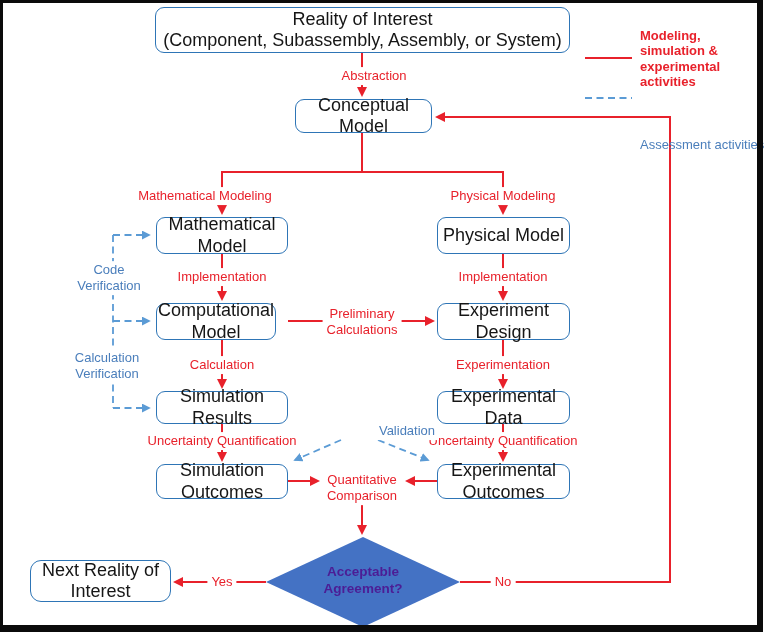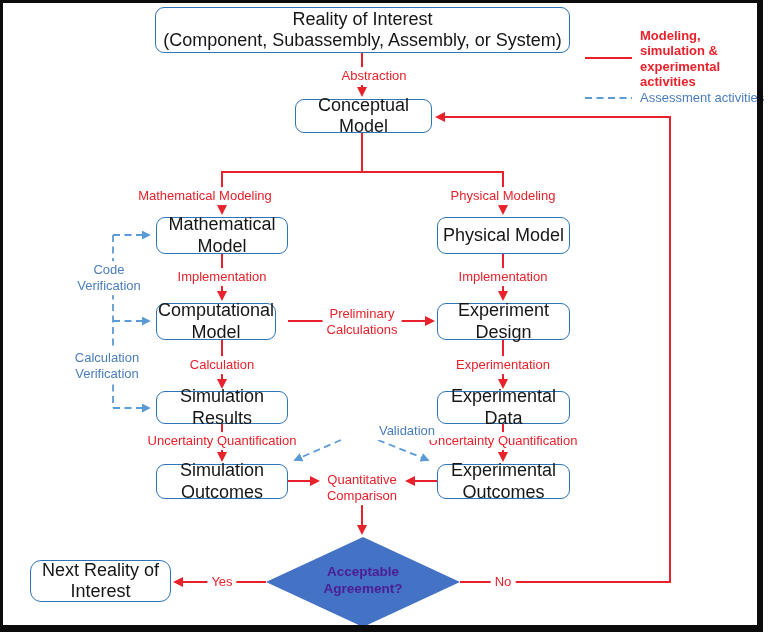--- a/index.html
+++ b/index.html
@@ -31,21 +31,21 @@
   .diamond-label{
     position:absolute;transform:translate(-50%,-50%);
     background:transparent;color:#4c1d95;font-weight:700;
     font-size:13.5px;line-height:1.25;text-align:center;white-space:pre-line;z-index:3;
   }
   .legend-text{
     position:absolute;transform:translateY(-50%);
     white-space:pre-line;font-size:13px;line-height:1.18;z-index:3;
   }
   .legend-text.red{color:#e8212b;font-weight:700;}
-  .legend-text.blue{color:#4a7ebb;font-weight:500;}
+  .legend-text.blue{color:#4a7ebb;font-weight:500;margin-top:47px;}
 </style>
 </head>
 <body>
 
 <div id="canvas">
 
   <svg id="wires" width="768" height="635" viewBox="0 0 768 635">
     <defs>
       <marker id="ar" markerUnits="userSpaceOnUse" markerWidth="10" markerHeight="10" viewBox="0 0 10 10" refX="8" refY="5" orient="auto">
         <path d="M0,0 L10,5 L0,10 Z" fill="#e8212b"></path>

